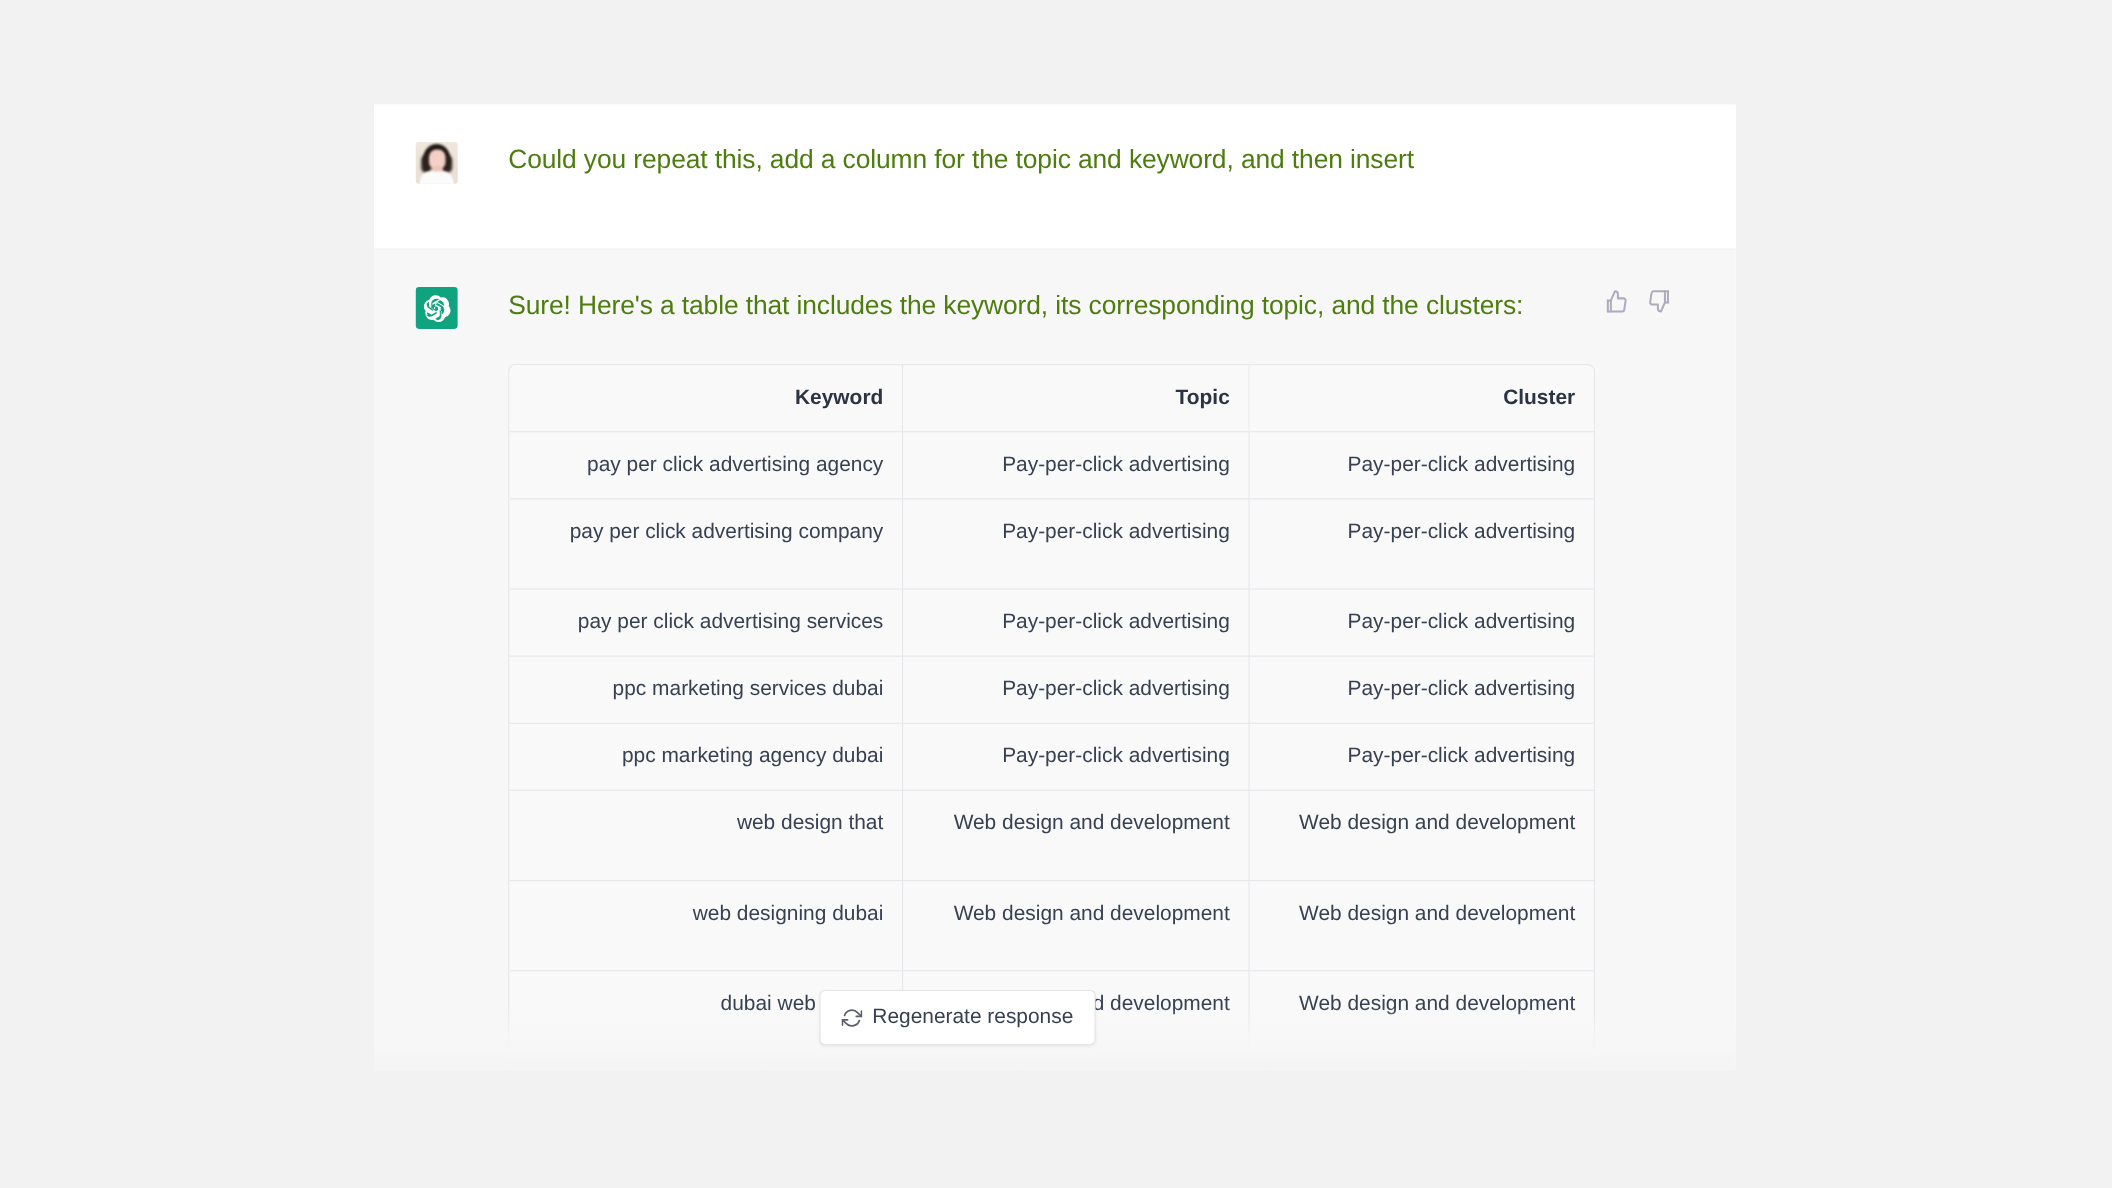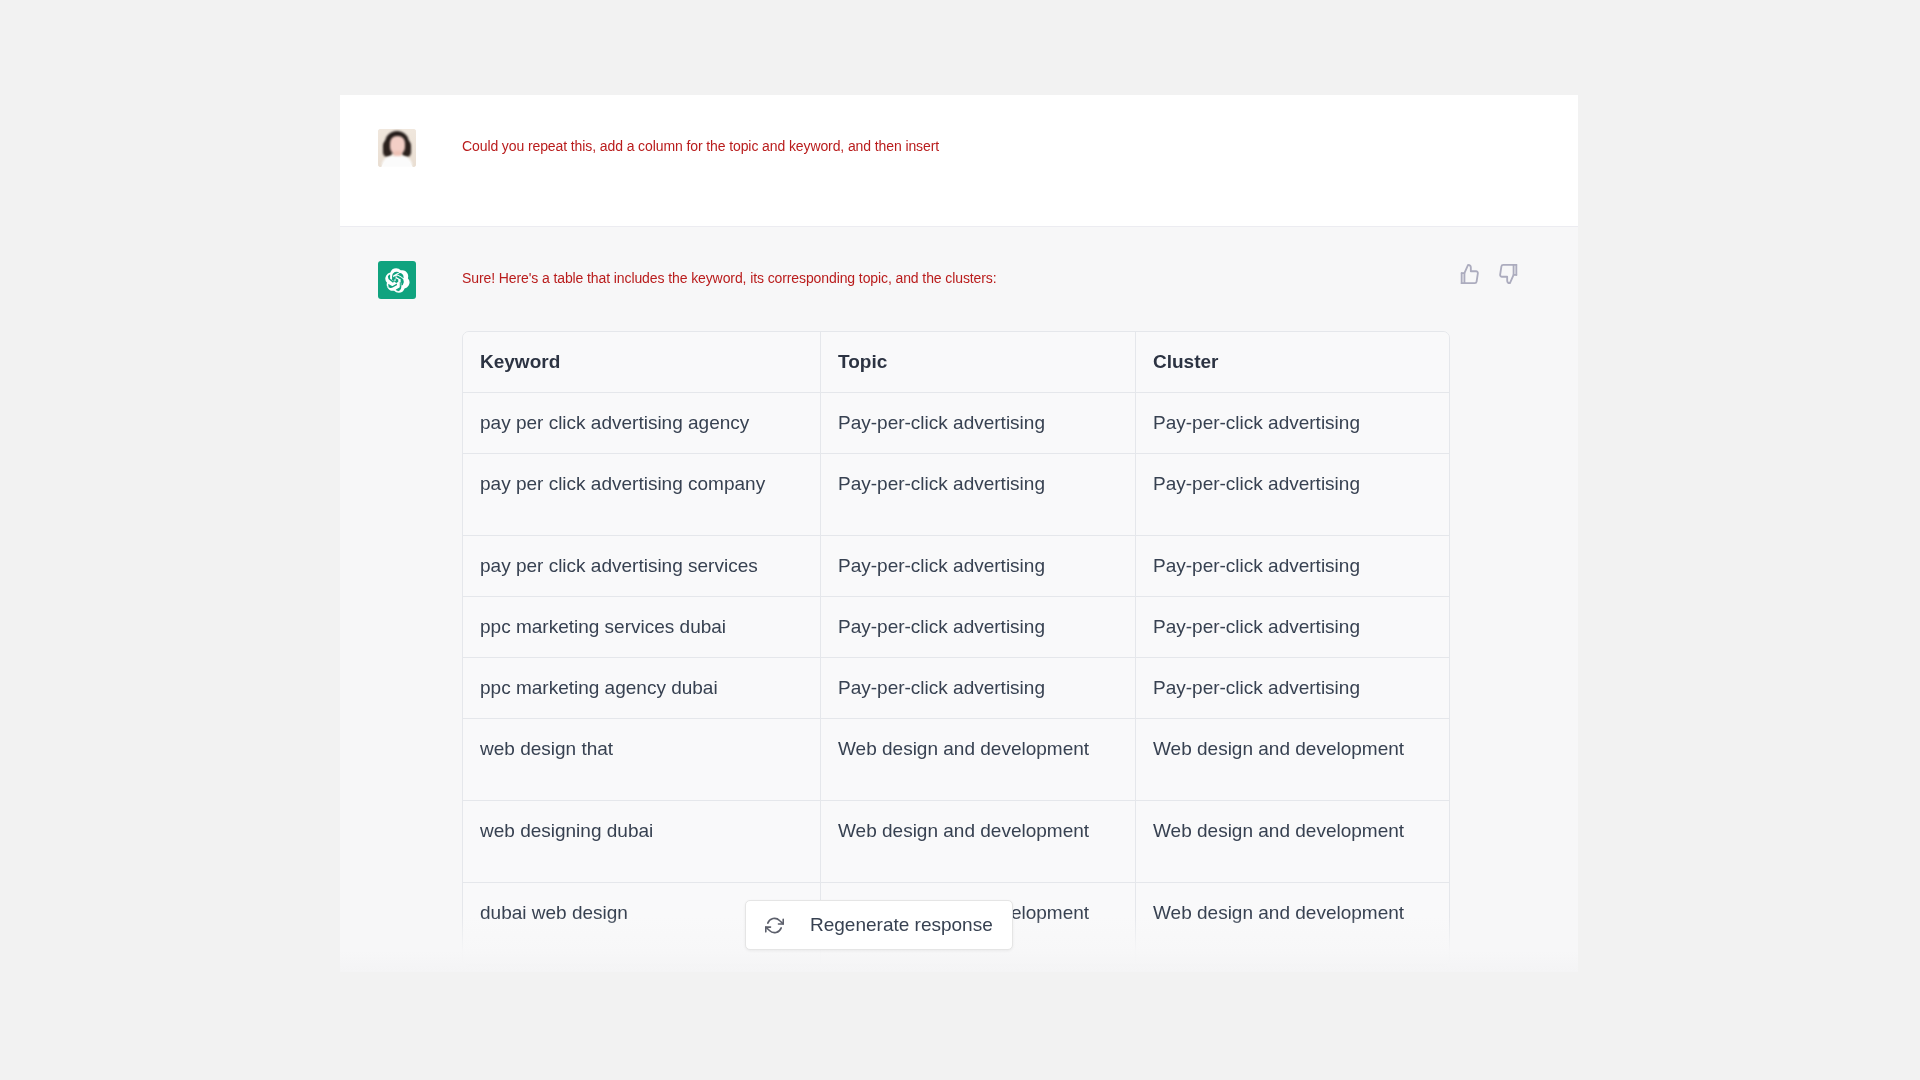--- a/index.html
+++ b/index.html
@@ -86,23 +86,23 @@
     align-items: center;
     justify-content: center;
   }
   .avatar-gpt svg { width: 25px; height: 25px; display: block; }
 
   .msg-body {
     flex: 1 1 auto;
     min-width: 0;
   }
   .msg-text {
-    font-size: 14px;
+    font-size: 24px;
     line-height: 30px;
-    color: #b91c1c;
+    color: #4d7c0f;
     letter-spacing: -0.1px;
     margin: 2px 0 0 0;
   }
   .feedback {
     position: absolute;
     right: 58px;
     top: 36px;
     display: flex;
     gap: 18px;
     align-items: center;
@@ -118,21 +118,21 @@
     width: 986px;
     font-size: 19px;
     color: #374151;
     background: #f9f9fa;
     border: 1px solid #e5e7eb;
     border-radius: 7px;
     overflow: hidden;
     table-layout: fixed;
   }
   table.result th, table.result td {
-    text-align: left;
+    text-align: right;
     vertical-align: top;
     padding: 15px 17px;
     line-height: 30px;
     border-bottom: 1px solid #e5e7eb;
     border-right: 1px solid #e5e7eb;
   }
   table.result th:last-child, table.result td:last-child { border-right: none; }
   table.result th {
     font-weight: bold;
     color: #2c3342;
@@ -151,21 +151,21 @@
     height: 56px;
     background: linear-gradient(to bottom, rgba(247,247,248,0) 0%, rgba(247,247,248,0.92) 62%, #f4f4f5 100%);
     pointer-events: none;
   }
   .regen {
     position: absolute;
     left: 405px;
     bottom: 22px;
     display: inline-flex;
     align-items: center;
-    gap: 26px;
+    gap: 9px;
     background: #ffffff;
     border: 1px solid #e5e5e5;
     border-radius: 5px;
     padding: 13px 19px;
     font-size: 19px;
     color: #374151;
     box-shadow: 0 1px 3px rgba(0,0,0,0.06);
     cursor: pointer;
     white-space: nowrap;
   }

